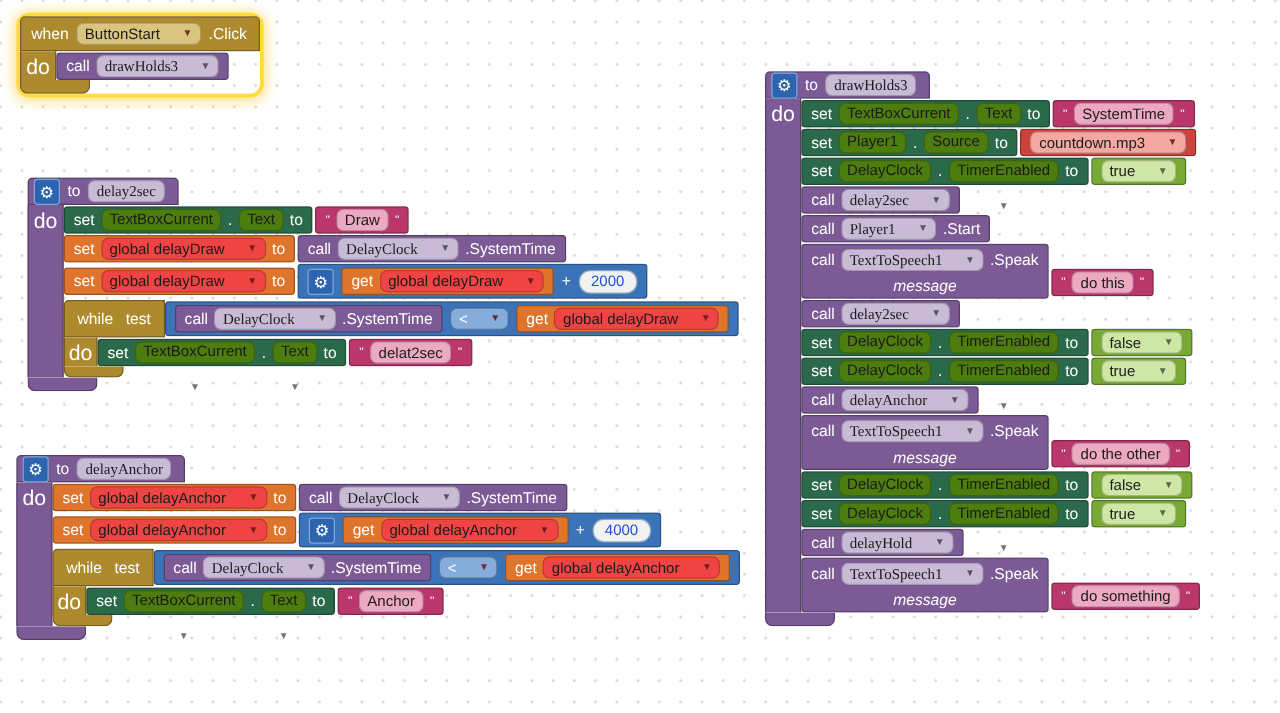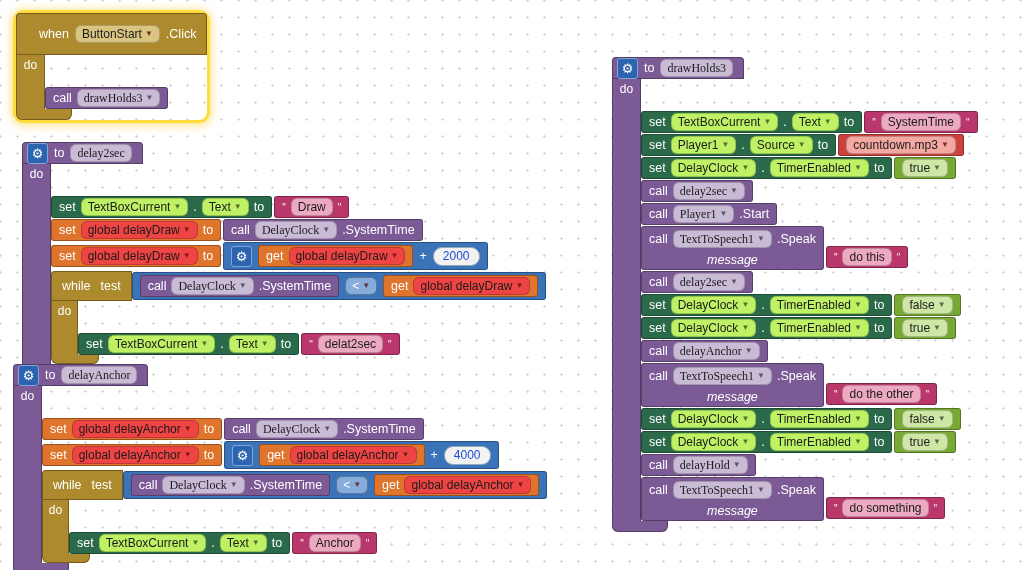--- a/index.html
+++ b/index.html
@@ -12,63 +12,63 @@
     position:absolute;inset:0;z-index:0;
     background-image:radial-gradient(#d7d7d7 1.1px, transparent 1.3px);
     background-size:17px 17px;background-position:9px 9px;
   }
   
   .frame{position:absolute;display:flex;flex-direction:column;align-items:flex-start;z-index:1;}
   .fh{display:flex;align-items:center;gap:6px;height:22px;padding:0 10px 0 4px;color:#fff;
       font-size:12.5px;border:1px solid rgba(0,0,0,.32);border-radius:4px 4px 0 0;box-sizing:border-box;}
   .fb{display:flex;align-items:flex-start;}
   .fsp{width:29px;align-self:stretch;display:flex;justify-content:center;align-items:flex-start;
-       padding-top:3px;color:#fff;font-size:12px;
+       padding-top:3px;color:#fff;font-size:17px;
        border-left:1px solid rgba(0,0,0,.32);border-right:1px solid rgba(0,0,0,.32);box-sizing:border-box;}
-  .frows{display:flex;flex-direction:column;gap:1px;padding-top:12px;margin-top:20px;}
+  .frows{display:flex;flex-direction:column;gap:1px;padding-top:1px;}
   .ffoot{height:11px;width:56px;border:1px solid rgba(0,0,0,.32);border-top:none;
          border-radius:0 0 6px 6px;box-sizing:border-box;}
   .row{display:flex;align-items:center;}
   .blk{display:flex;align-items:center;gap:5px;padding:0 7px;height:22px;border-radius:3px;
        border:1px solid rgba(0,0,0,.3);color:#fff;font-size:12.5px;white-space:nowrap;box-sizing:border-box;}
-  .chip{display:inline-flex;align-items:center;gap:3px;padding:0 6px;height:16px;border-radius:6px;
+  .chip{display:inline-flex;align-items:center;gap:18px;padding:0 6px;height:16px;border-radius:6px;
         font-size:12px;color:#1b1b1b;border:1px solid rgba(0,0,0,.2);white-space:nowrap;}
   .arr{font-size:8px;line-height:1;color:rgba(100,20,20,.85);}
   .arr.dk{color:rgba(0,0,0,.55);}
   .gear{width:19px;height:19px;border-radius:3px;background:#2D64AF;border:1px solid #7FA5DA;
         color:#fff;display:flex;align-items:center;justify-content:center;font-size:13px;flex:0 0 auto;}
   .q{color:#fff;font-size:10px;opacity:.95;}
   .numfield{background:#f2f2f2;border:1px solid #8FA6BD;border-radius:9px;padding:0 9px;height:17px;
             display:flex;align-items:center;color:#1d4ed8;font-size:12px;}
   .cmp,.math{height:28px;gap:6px;}
   .value{margin-left:2px;}
   
   .speakwrap{display:flex;align-items:flex-end;}
   .speak{display:flex;flex-direction:column;justify-content:space-between;height:44px;padding:3px 7px;}
   .sline{display:flex;align-items:center;gap:5px;}
   .sline2{justify-content:center;font-style:italic;}
   .speakval{margin-left:2px;margin-bottom:2px;}
   
   .bg-gold{background:#AE8A2E;}  .ch-gold{background:#D9C480;}
   .bg-purple{background:#7C5A96;}.ch-purple{background:#C9BBD6;font-family:Liberation Serif, serif;}
-  .bg-green{background:#2A6A4B;} .ch-green{background:#bef264;}
+  .bg-green{background:#2A6A4B;} .ch-green{background:#4d7c0f;flex-direction:column;}
   .bg-orange{background:#DF752C;}.ch-orange{background:#ef4444;}
   .bg-blue{background:#3B73B8;}  .ch-blue{background:#85ACDB;color:#fff;border-color:rgba(0,0,0,.3);}
   .bg-crimson{background:#B9376A;}.ch-crimson{background:#ECA9C1;}
   .bg-red{background:#CB433C;}   .ch-red{background:#F3A9A2;justify-content:space-between;}
   .bg-lgreen{background:#78A934;}.ch-lgreen{background:#CEE6A6;}
   .selected{box-shadow:0 0 0 3px #FFDB3C,0 1px 9px 5px rgba(249,208,60,.55);border-radius:8px;}
 </style>
 </head>
 <body>
 
 <div class="dots"></div>
 
 <div class="frame selected" style="left:16px;top:13px;">
-  <div class="fh bg-gold" style="padding-left:22px;height:42px;">
+  <div class="fh bg-gold" style="padding-left:8px;height:28px;">
     <span>when</span>
     <span class="chip ch-gold">
       <span>ButtonStart</span>
         <span class="arr">▼</span>
     </span>
     <span>.Click</span>
   </div>
   <div class="fb">
     <div class="fsp bg-gold">
         <span>do</span>

